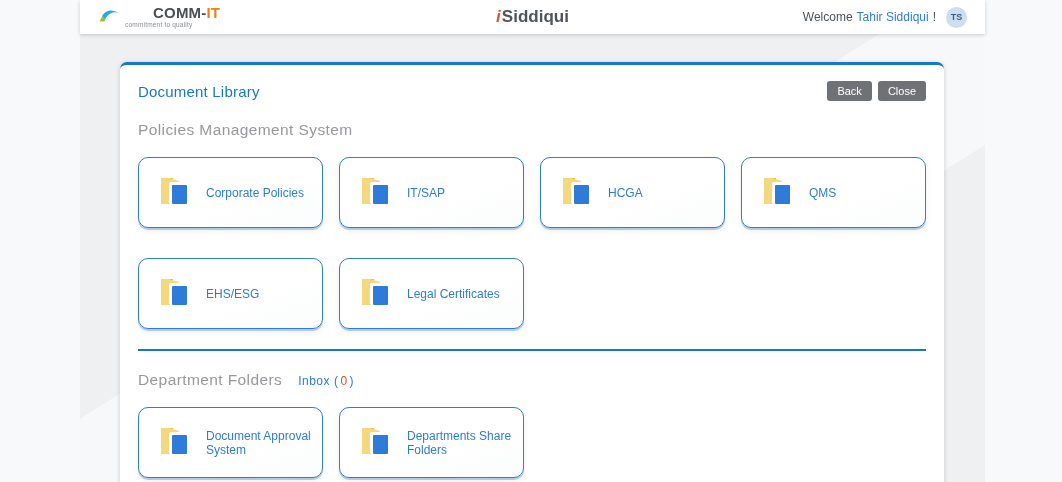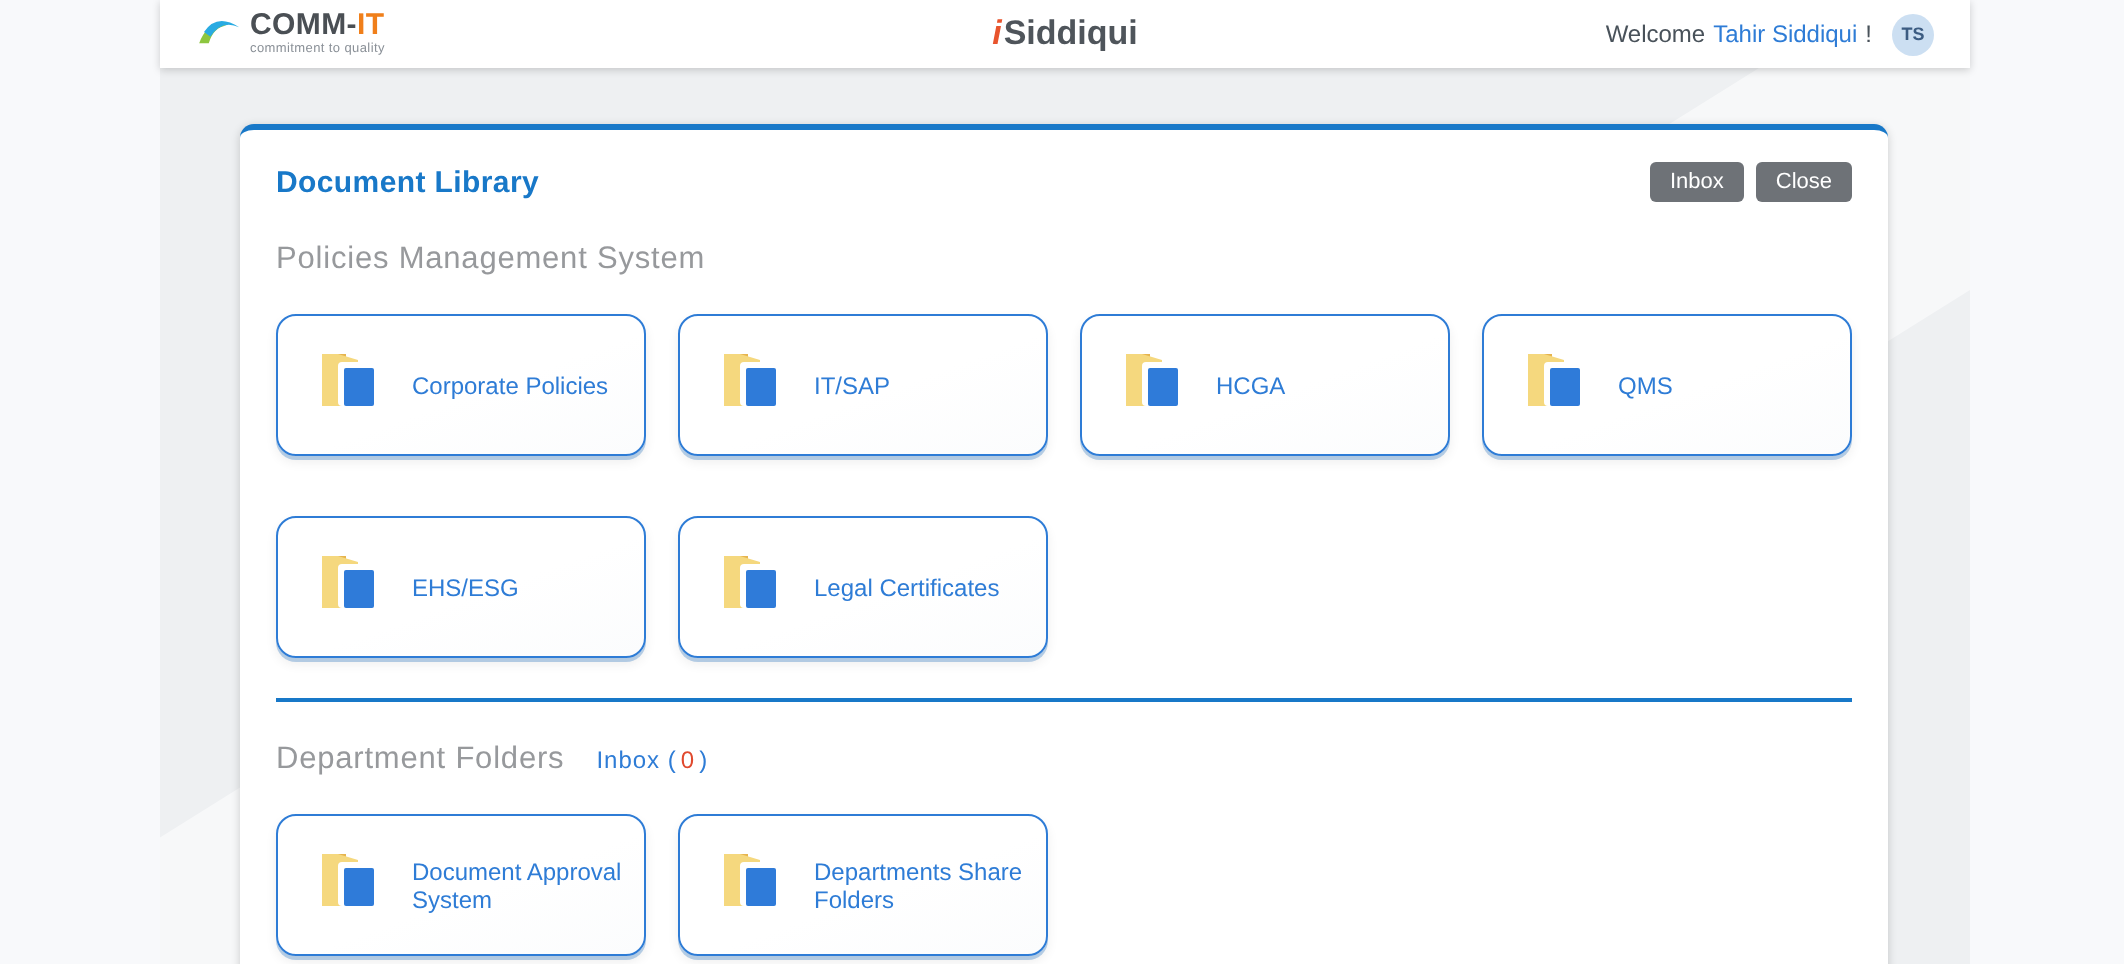--- a/index.html
+++ b/index.html
@@ -24,21 +24,21 @@
     box-shadow: 0 1px 4px rgba(0,0,0,0.18);
     display: flex;
     align-items: center;
     padding: 0 18px;
     z-index: 5;
   }
   .logo { display: flex; align-items: flex-start; gap: 3px; cursor: pointer; }
   .logo-swoosh { margin-top: 2px; }
   .logo-textwrap { line-height: 1; }
   .logo-text { font-size: 15px; font-weight: bold; letter-spacing: 0.2px; }
-  .logo-primary { color: #4a4f54; }
+  .logo-primary { color: #4a4f54; margin-left: 28px; }
   .logo-accent { color: #f07f1a; }
   .logo-tagline { font-size: 6.5px; color: #8a9097; margin-top: 1px; letter-spacing: 0.2px; }
   .app-title {
     position: absolute; left: 0; right: 0; top: 0; bottom: 0;
     display: flex; align-items: center; justify-content: center;
     font-size: 17px; font-weight: bold; color: #4f555b;
     pointer-events: none;
   }
   .app-title .i-prefix { color: #e8542d; font-style: italic; margin-right: 1px; }
   .welcome { margin-left: auto; display: flex; align-items: center; gap: 4px; font-size: 12px; }
@@ -74,21 +74,21 @@
     background: #ffffff;
     border-radius: 7px 7px 0 0;
     border-top: 3px solid #1878c8;
     box-shadow: 0 1px 5px rgba(0,0,0,0.18);
     padding: 16px 18px 10px 18px;
     z-index: 2;
   }
   .card-header-row {
     display: flex; align-items: center; justify-content: space-between;
   }
-  .card-title { color: #1878c8; font-size: 15px; font-weight: bold; letter-spacing: 0.2px; }
+  .card-title { color: #1878c8; font-size: 15px; font-weight: normal; letter-spacing: 0.2px; }
   .btn-group { display: flex; gap: 6px; }
   .btn-gray {
     background: #6e7277; color: #ffffff;
     font-size: 11px; font-family: "Liberation Sans", sans-serif;
     border: none; border-radius: 3px;
     padding: 4px 10px; cursor: pointer;
   }
   .section-title {
     color: #97999c; font-size: 15.5px; letter-spacing: 0.4px;
     margin-top: 20px;
@@ -156,21 +156,21 @@
 
   <div class="content-bg">
     <div class="streak streak-1"></div>
     <div class="streak streak-2"></div>
 
     <div class="card">
 
       <div class="card-header-row">
         <div class="card-title">Document Library</div>
         <div class="btn-group">
-          <button class="btn-gray">Inbox</button>
+          <button class="btn-gray">Back</button>
           <button class="btn-gray">Close</button>
         </div>
       </div>
 
       <div class="section-title">Policies Management System</div>
 
       <div class="tile-grid">
         <div class="tile">
           <span class="folder-icon">
             <svg width="34" height="30" viewBox="0 0 34 30">

